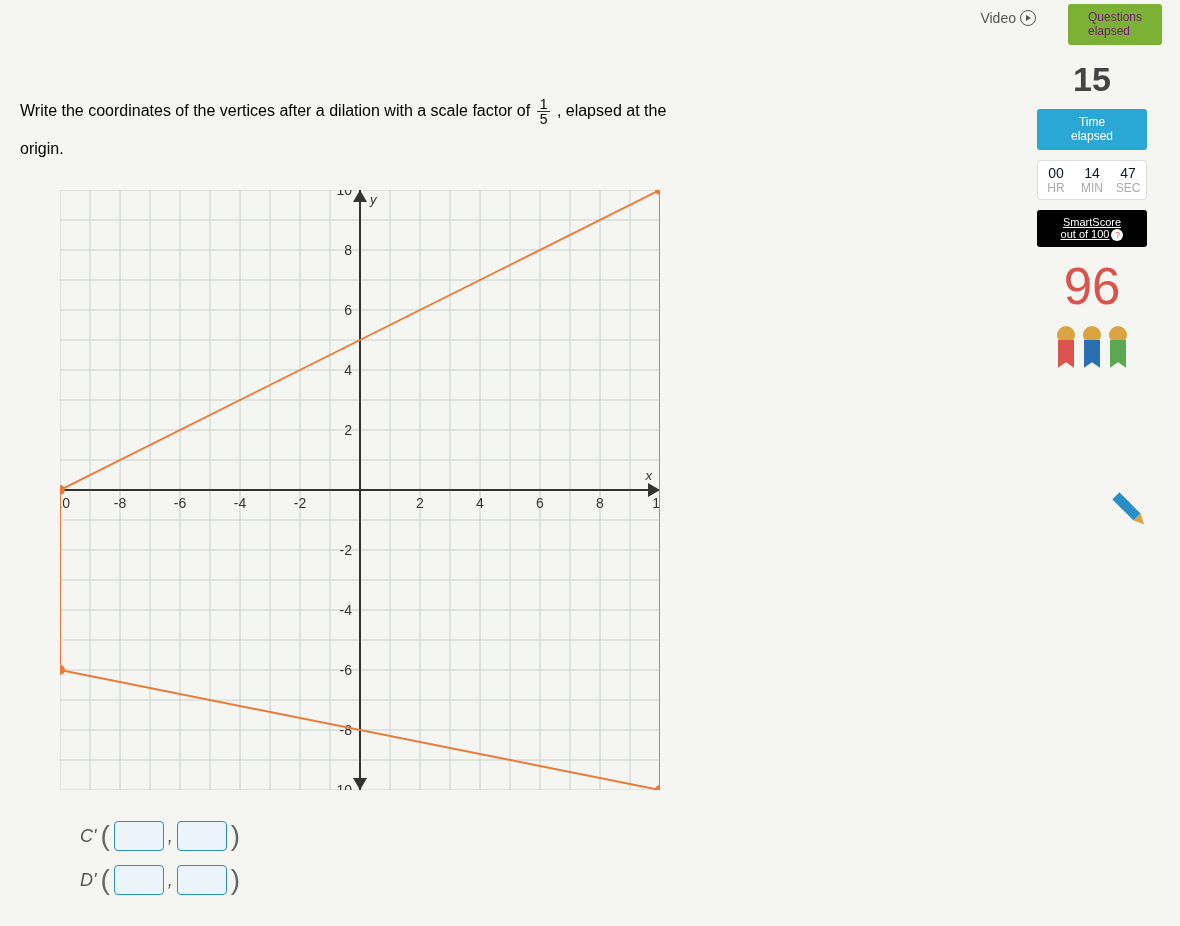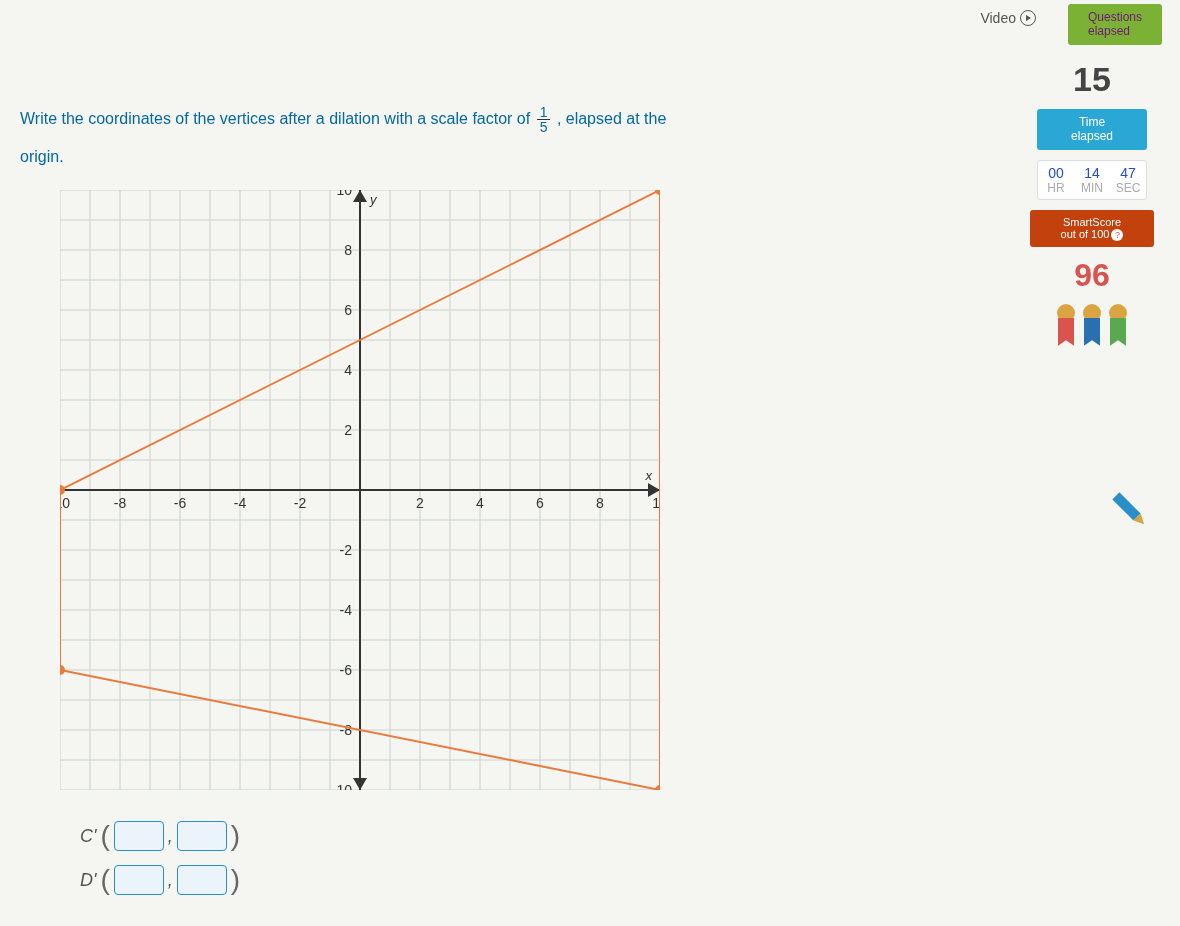--- a/index.html
+++ b/index.html
@@ -82,43 +82,44 @@
     border: 1px solid #ddd;
     border-radius: 3px;
     display: flex;
     width: 110px;
   }
   .time-cell {
     flex: 1;
     text-align: center;
     padding: 4px 0;
   }
-  .time-cell .val { font-size: 14px; color: #1d4ed8; }
+  .time-cell .val { font-size: 14px; color: #0f172a; }
   .time-cell .lbl { font-size: 12px; color: #aaa; }
   .smartscore-badge {
-    background: #c2410c;
+    background: #000000;
     color: #fff;
     font-size: 11px;
     padding: 6px 8px;
     border-radius: 3px;
     text-align: center;
-    width: 124px;
+    width: 110px;
+    text-decoration: underline;
   }
   .smartscore-badge .q-icon {
     display: inline-block;
     width: 12px; height: 12px;
     background: #fff; color: #d9534f;
     border-radius: 50%;
     font-size: 9px; line-height: 12px;
     text-align: center;
     margin-left: 2px;
   }
   .score-val {
-    font-size: 32px;
-    font-weight: bold;
+    font-size: 51px;
+    font-weight: normal;
     color: #d9534f;
   }
   .ribbons { display: flex; gap: 2px; }
   .ribbon {
     width: 24px; height: 44px;
     position: relative;
   }
   .ribbon::before {
     content: "";
     position: absolute;
@@ -153,24 +154,24 @@
   .pencil-tip {
     width: 0; height: 0;
     border-left: 10px solid #d9a441;
     border-top: 5px solid transparent;
     border-bottom: 5px solid transparent;
     position: absolute; top: 15px; left: 30px;
   }
 
   .question {
     position: absolute;
-    left: 20px; top: 100px;
+    left: 20px; top: 92px;
     width: 960px;
     font-size: 16px;
-    color: #0369a1;
+    color: #000000;
     line-height: 2.4;
   }
   .frac {
     display: inline-block;
     vertical-align: middle;
     text-align: center;
     font-size: 14px;
     line-height: 1;
     margin: 0 2px;
   }

